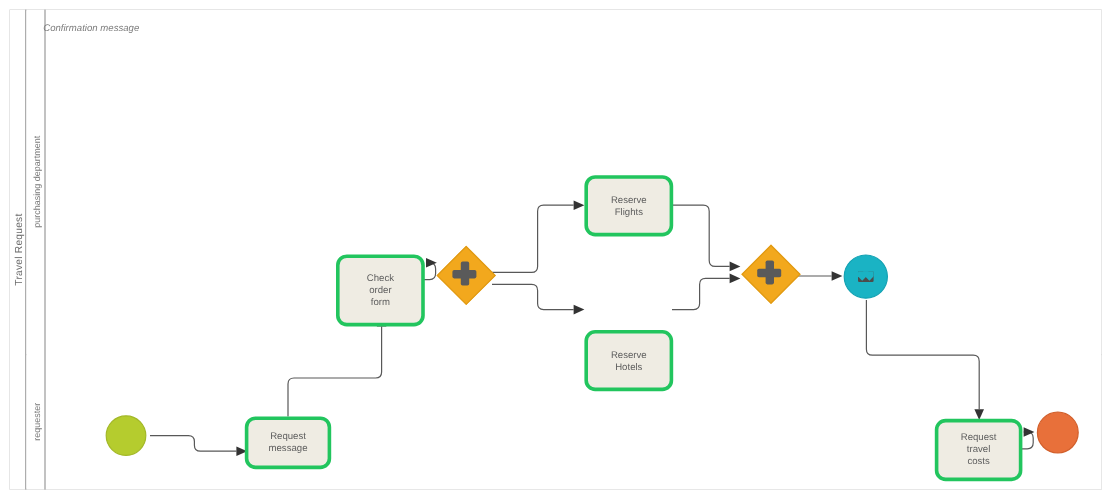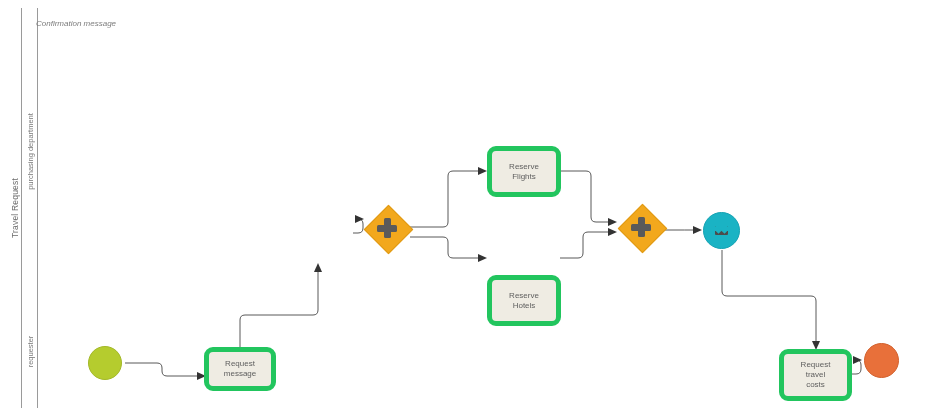--- a/index.html
+++ b/index.html
@@ -25,21 +25,21 @@
         transform:rotate(-90deg);transform-origin:0 0;
         display:flex;align-items:center;justify-content:center;
         font-size:7.5px;color:#7a7a7a;white-space:nowrap;}
   .lane-divider{position:absolute;left:22px;width:896px;height:0;
         border-top:1px solid #9a9a9a;}
 
   
   .annotation{position:absolute;font-size:8px;color:#7d7d7d;white-space:nowrap;}
 
   
-  .task{position:absolute;background:#efece3;border:5px solid #22c55e;
+  .task{position:absolute;background:#efece3;border:3px solid #22c55e;
         border-radius:9px;box-sizing:border-box;
         display:flex;align-items:center;justify-content:center;
         text-align:center;font-size:8px;color:#5e5e5e;line-height:1.25;
         padding:2px 20px;}
 
   
   .event{position:absolute;border-radius:50%;box-sizing:border-box;}
   .event.start{background:#b5cc2e;border:1px solid #a3b828;}
   .event.end{background:#e8703a;border:1px solid #d2602c;}
   .event.message{background:#1ab3c4;border:1px solid #14a2b3;
@@ -144,20 +144,23 @@
 
   <div class="gateway" style="left:618px;top:204px;">
     <div class="gw-diamond"></div>
     <div class="gw-plus"></div>
   </div>
 
   <div class="task" style="left:204px;top:347px;width:72px;height:44px;">
     <span>Request message</span>
   </div>
 
+  <div class="task" style="left:280px;top:212px;width:74px;height:60px;">
+    <span>Check order form</span>
+  </div>
 
   <div class="task" style="left:487px;top:146px;width:74px;height:51px;">
     <span>Reserve Flights</span>
   </div>
 
   <div class="task" style="left:487px;top:234px;width:74px;height:51px;margin-top:41px;">
     <span>Reserve Hotels</span>
   </div>
 
   <div class="task" style="left:779px;top:349px;width:73px;height:52px;">

